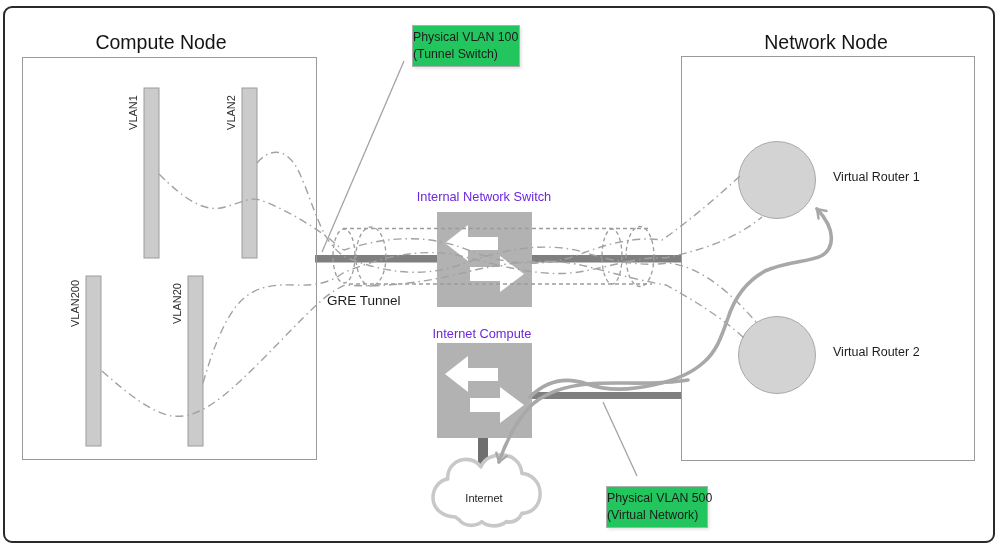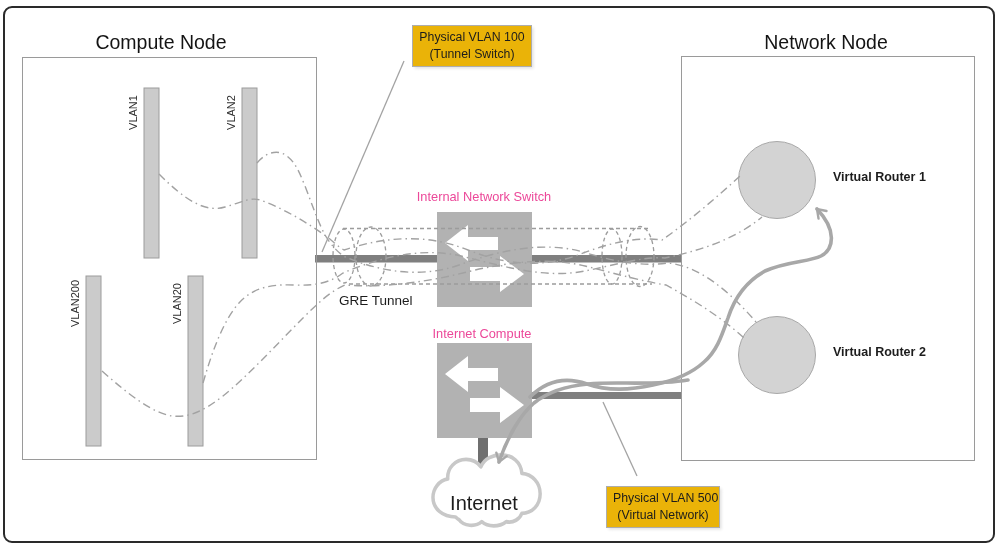--- a/index.html
+++ b/index.html
@@ -24,40 +24,40 @@
     position:absolute; width:56px; height:13px; line-height:13px;
     font-size:11px; color:#2e2e2e; text-align:center;
     transform:rotate(-90deg); white-space:nowrap;
   }
   .switch{
     position:absolute; width:95px; height:95px; background:#b2b2b2;
   }
   .switch svg{display:block; width:95px; height:95px;}
   .switch-label{
     position:absolute; width:220px; text-align:center; font-size:12.8px;
-    color:#ec4899; white-space:nowrap;
+    color:#6d28d9; white-space:nowrap;
   }
   .router{
     position:absolute; width:78px; height:78px; border-radius:50%;
     background:#d3d3d3; border:1.5px solid #a8a8a8; box-sizing:border-box;
   }
   .router-label{
-    position:absolute; font-size:12.5px; color:#1c1c1c; white-space:nowrap;font-weight:bold;
+    position:absolute; font-size:12.5px; color:#1c1c1c; white-space:nowrap;
   }
   .plain-label{
     position:absolute; font-size:13.5px; color:#1c1c1c; white-space:nowrap;
   }
   .callout{
-    position:absolute; background:#eab308; border:1px solid #adadad;
+    position:absolute; background:#22c55e; border:1px solid #adadad;
     box-shadow:1.5px 1.5px 3px rgba(0,0,0,.12);
-    font-size:12.3px; line-height:17px; text-align:center; padding:3px 6px;
+    font-size:12.3px; line-height:17px; padding:3px 0;
     white-space:nowrap;
   }
   .cloud-label{
-    position:absolute; font-size:20px; color:#1c1c1c; text-align:center;
+    position:absolute; font-size:11px; color:#1c1c1c; text-align:center;
     width:100px;
   }
 </style>
 </head>
 <body>
 
 <div class="canvas">
 
   <svg class="layer" width="1000" height="546">
 
@@ -101,21 +101,21 @@
       <polygon points="87,62 63,44 63,55 33,55 33,69 63,69 63,80" fill="#ffffff"></polygon>
     </svg>
   </div>
 
   <div class="router" style="left:738px; top:141px;"></div>
   <div class="router-label" style="left:833px; top:170px;">Virtual Router 1</div>
 
   <div class="router" style="left:738px; top:316px;"></div>
   <div class="router-label" style="left:833px; top:345px;text-align:center;">Virtual Router 2</div>
 
-  <div class="plain-label" style="left:339px; top:293px;">GRE Tunnel</div>
+  <div class="plain-label" style="left:327px; top:293px;">GRE Tunnel</div>
 
   <div class="abs" style="left:426px; top:452px; width:122px; height:78px;">
     <svg width="122" height="78" viewBox="0 0 140 84" preserveAspectRatio="none">
       <path d="M 34,70 C 19,70 8,61 8,49 C 8,39 15,31 25,29 C 24,17 34,8 46,8
                C 53,8 59,11 63,16 C 67,7 77,3 86,3 C 99,3 109,11 110,23
                C 122,24 131,33 131,45 C 131,57 122,66 110,66 C 108,72 100,77 92,75
                C 84,81 71,81 64,75 C 57,81 43,80 38,73 C 36,72 35,71 34,70 Z" fill="#ffffff" stroke="#c8c8c8" stroke-width="4" stroke-linejoin="round"></path>
     </svg>
   </div>
   <div class="cloud-label" style="left:434px; top:492px;">Internet</div>

